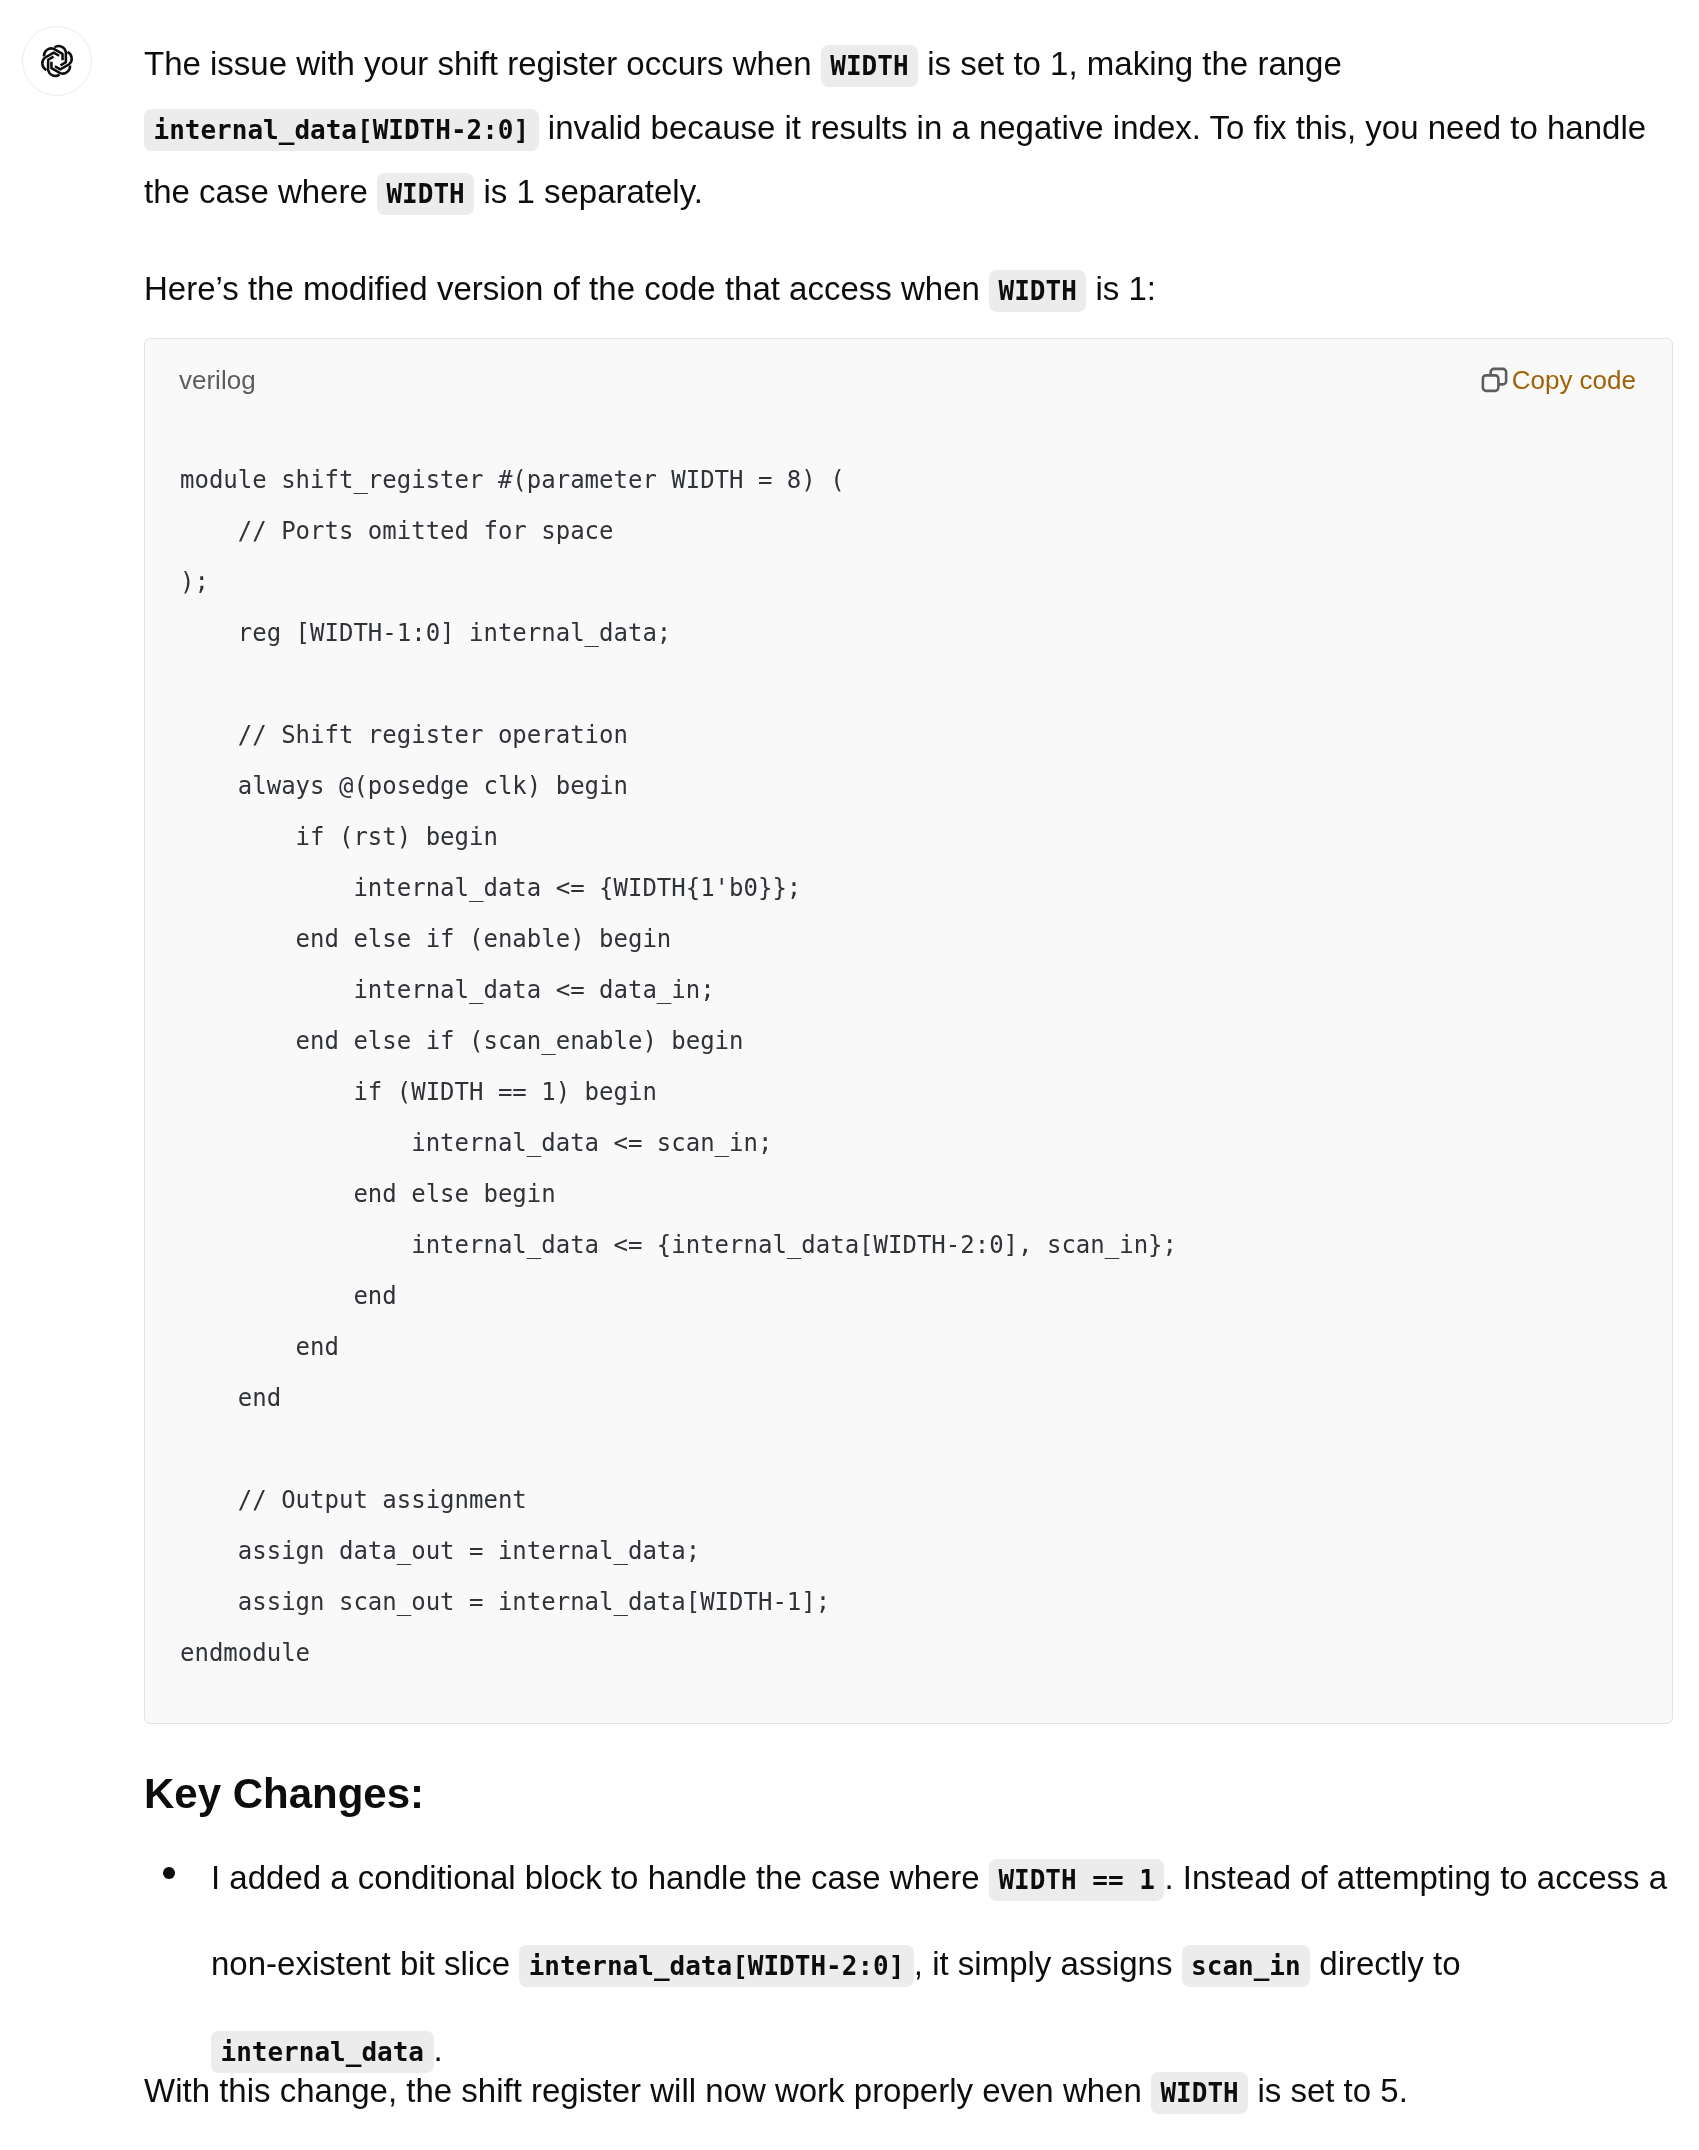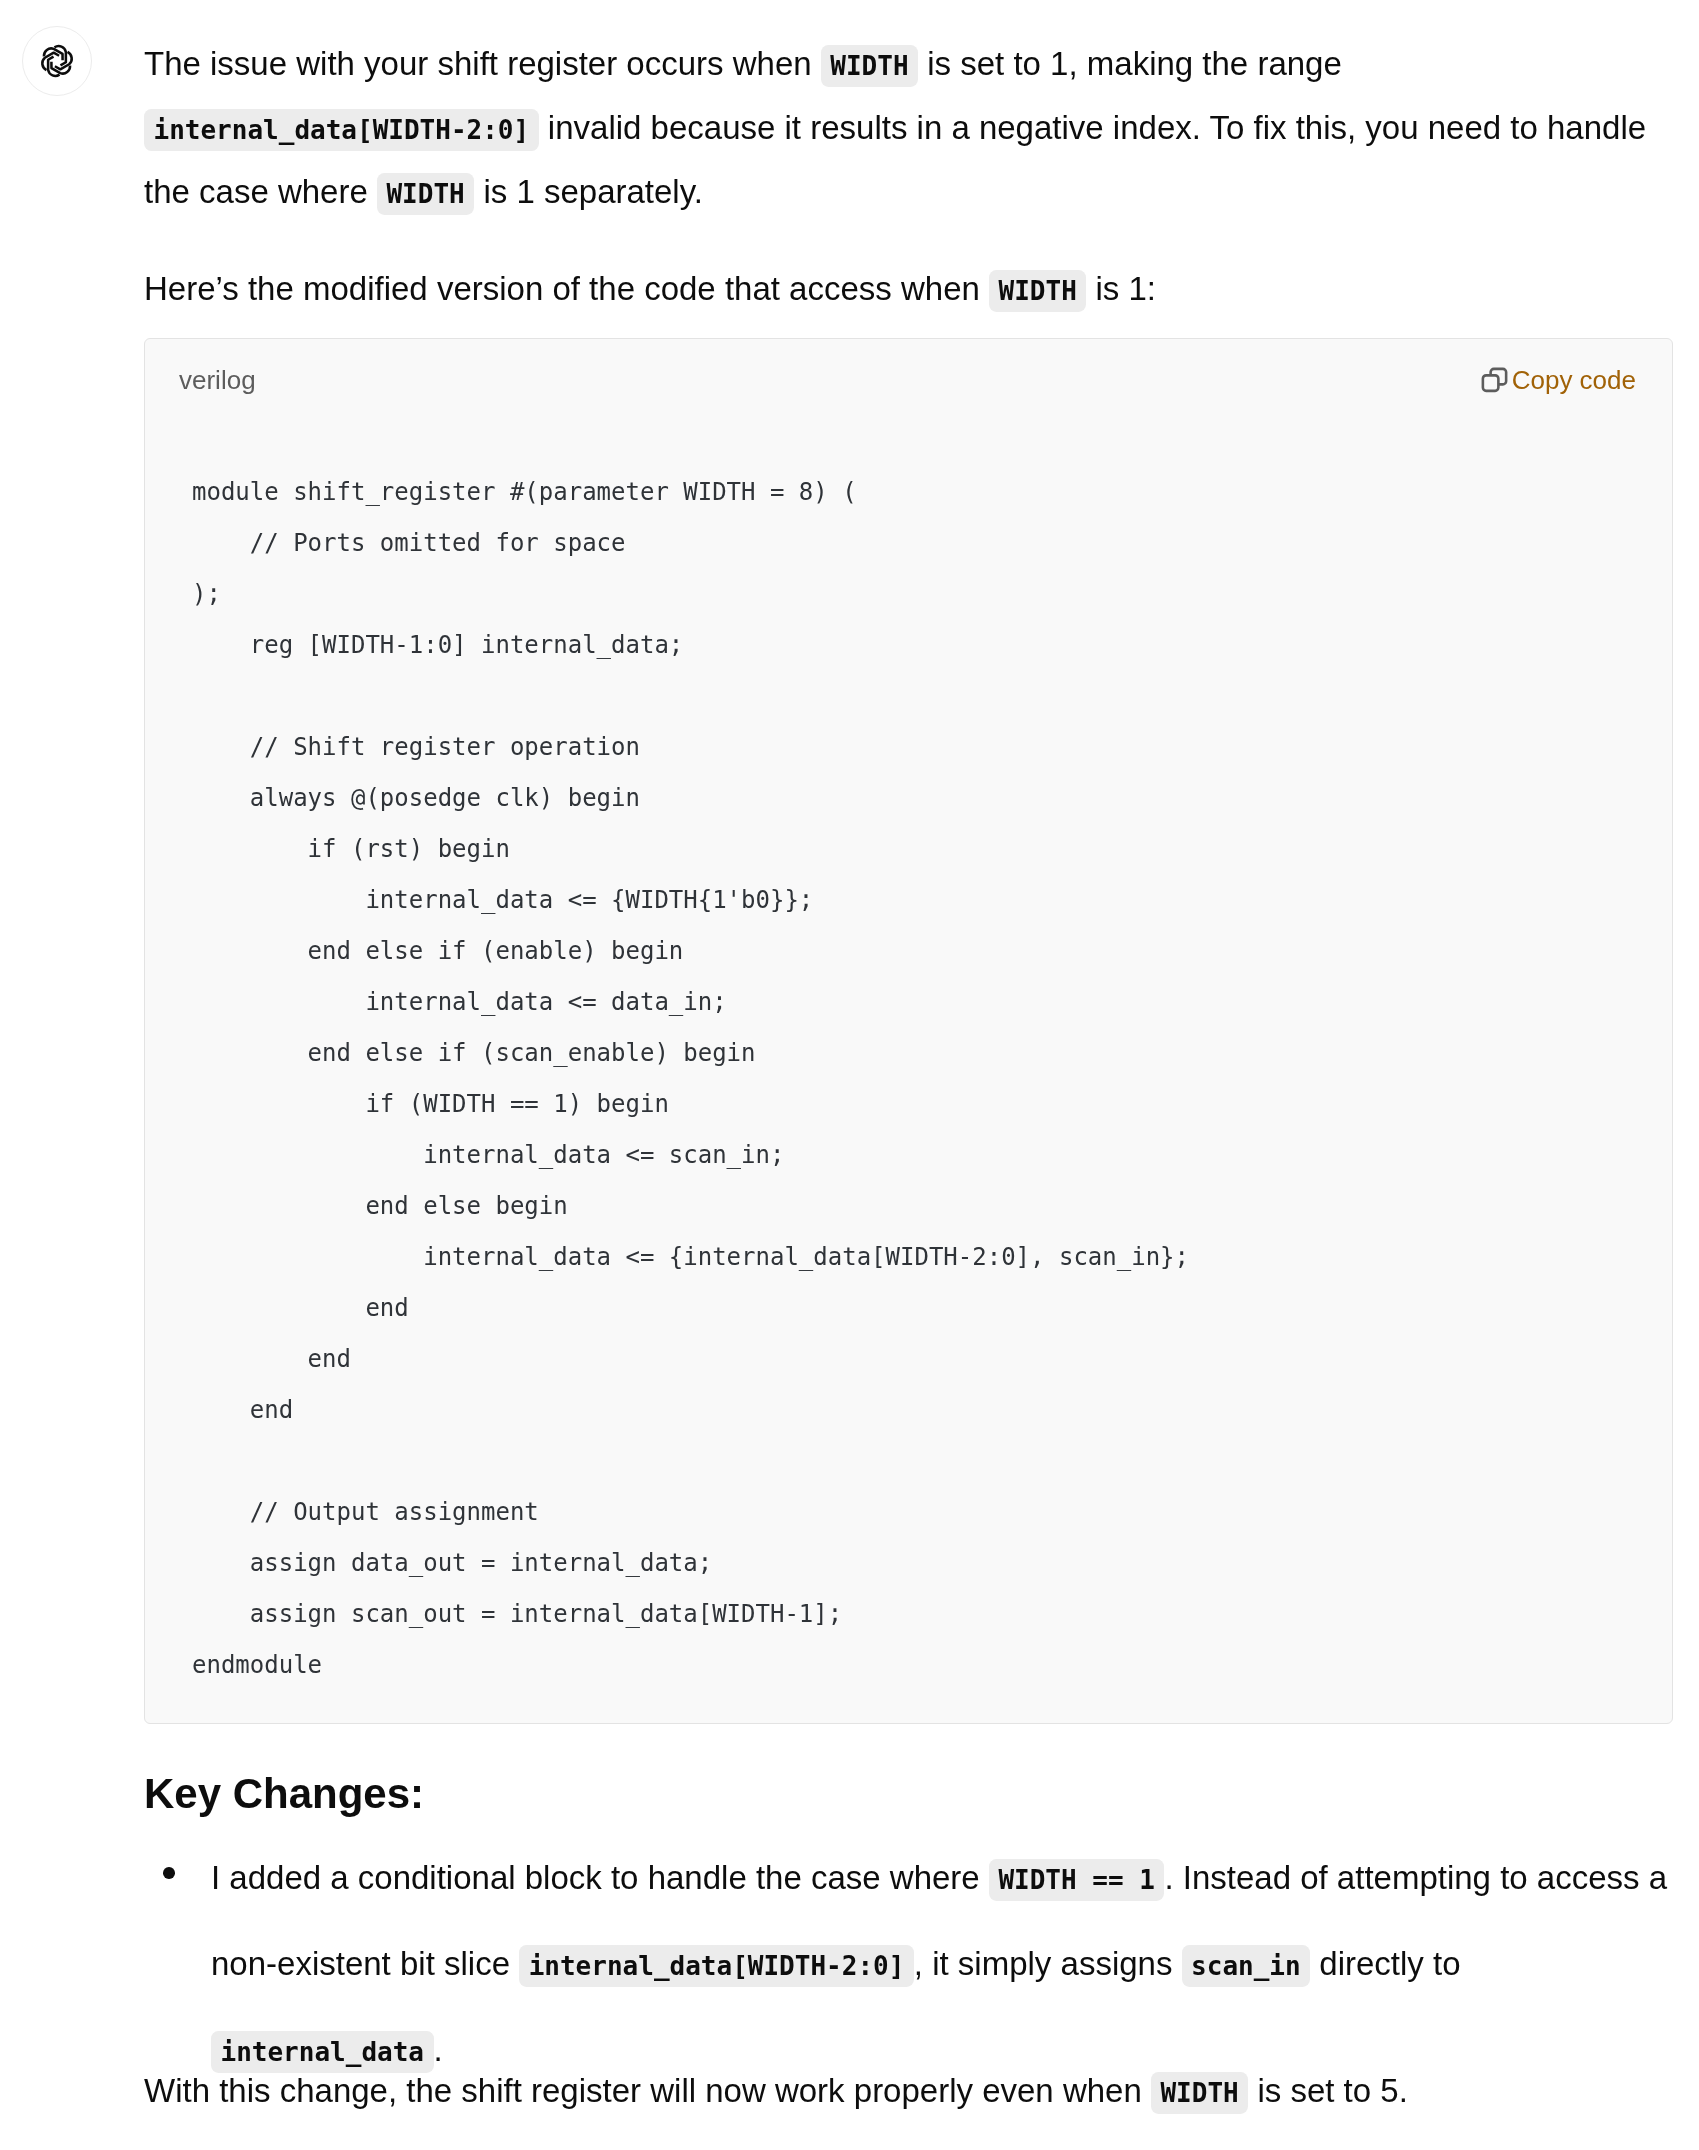--- a/index.html
+++ b/index.html
@@ -80,21 +80,21 @@
     font-size: 26px;
     color: #a16207;
     cursor: pointer;
   }
   .copy-btn svg { width: 31px; height: 31px; }
 
   .code-body {
     position: absolute;
     left: 35px;
     top: 116px;
-    margin: 12px;
+    margin: 0;
     font-family: "DejaVu Sans Mono", "Liberation Mono", monospace;
     font-size: 24px;
     line-height: 51px;
     color: #2f3338;
     white-space: pre;
   }
   .code-line { display: block; height: 51px; }
 
   .heading {
     position: absolute;

